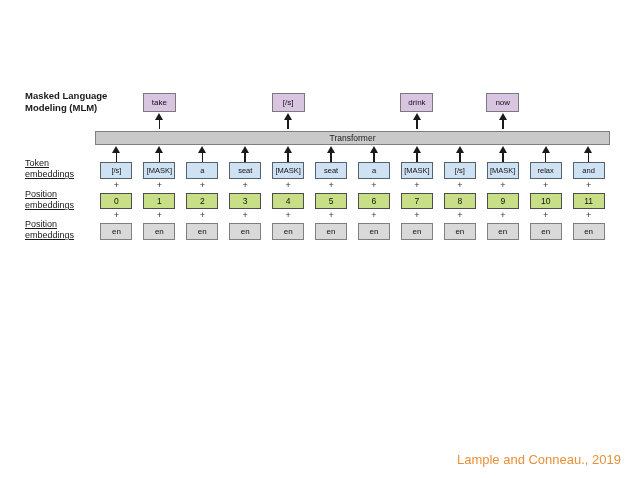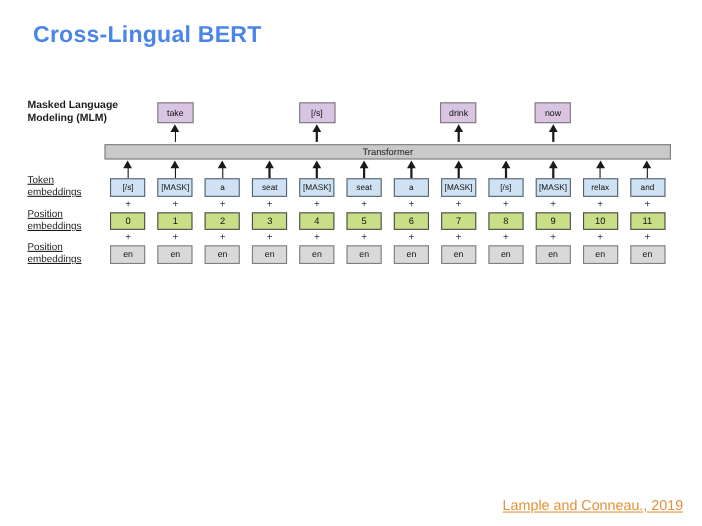--- a/index.html
+++ b/index.html
@@ -59,29 +59,28 @@
   .arrow { position:relative; width:1.5px; background:#1a1a1a; height:10px; margin-top:6px; }
   .arrow::before {
     content:""; position:absolute; top:-6px; left:-3.4px; width:0; height:0;
     border-left:4px solid transparent; border-right:4px solid transparent;
     border-bottom:7px solid #1a1a1a;
   }
 
   .citation {
     position:absolute; top:452px; right:17px;
     font-size:13px; color:var(--citation-color,#e69138);
-    text-decoration:underline; cursor:pointer;
+    cursor:pointer;
   }
 </style>
 </head>
 <body>
 
 <div class="slide">
 
-  <h1 class="title">Cross-Lingual BERT</h1>
 
   <div class="mlm-label">Masked Language
 Modeling (MLM)</div>
 
   <div class="row-label token-label">Token
 embeddings</div>
   <div class="row-label position-label">Position
 embeddings</div>
   <div class="row-label language-label">Position
 embeddings</div>

